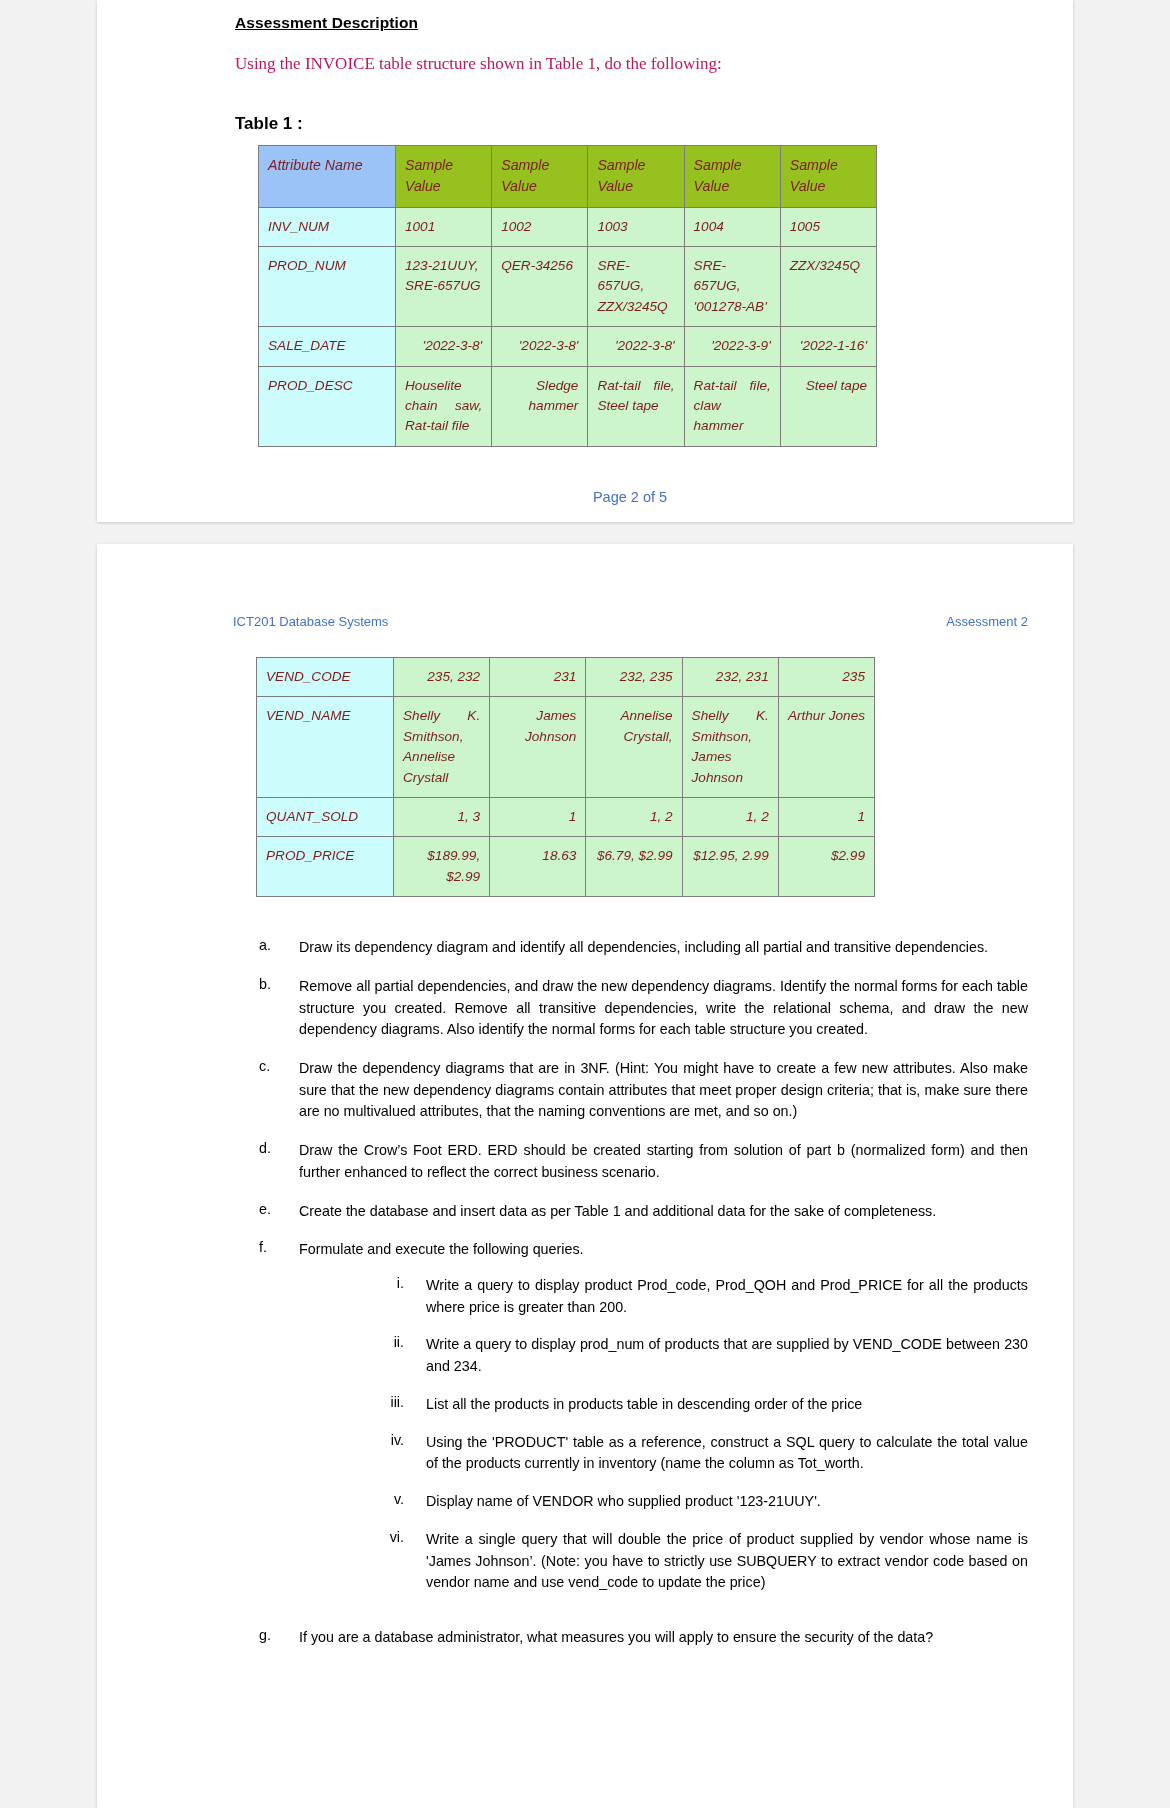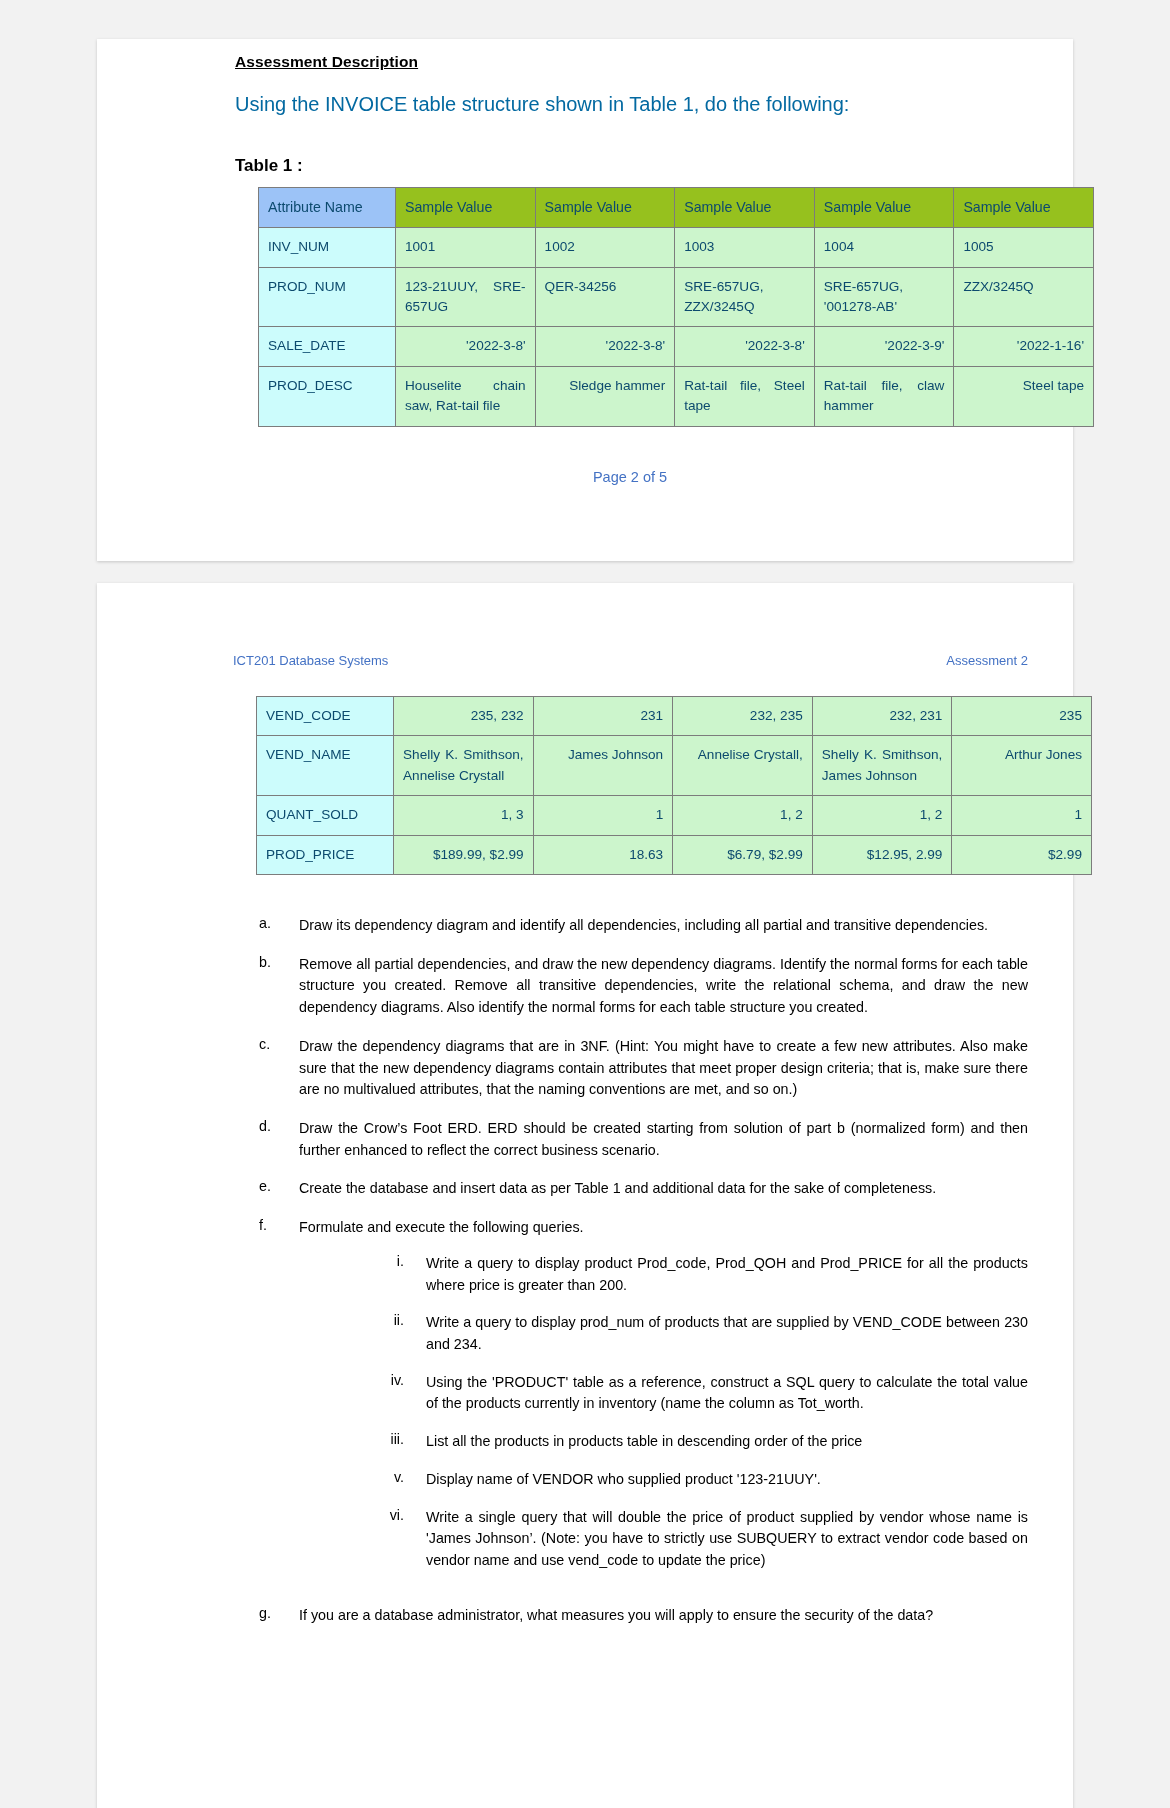--- a/index.html
+++ b/index.html
@@ -29,54 +29,55 @@
     padding: 0 0 26px 0;
     height: 522px;
   }
   .page-two {
     margin-top: 22px;
     padding: 0 0 30px 0;
     min-height: 1264px;
   }
   .page-inner {
     padding: 0 48px 0 138px;
-    margin-top: 39px;
   }
   .page-inner-2 {
     padding: 0 45px 0 136px;
   }
 
   h2.section-title {
     font-size: 15.5px;
     font-weight: bold;
     color: #000;
     margin: 0;
     padding-top: 14px;
     text-decoration: underline;
     letter-spacing: 0.1px;
   }
   p.intro {
-    font-size: 20px;
-    color: #0369a1;
+    font-size: 17px;
+    color: #be185d;
     margin: 22px 0 0 0;
+    font-family: Liberation Serif, serif;
   }
   p.table-label {
     font-size: 17px;
     font-weight: bold;
     color: #000;
     margin: 40px 0 11px 0;
   }
 
   table.doc-table {
     border-collapse: collapse;
     table-layout: fixed;
-    width: 836px;
+    width: 619px;
     margin-left: 23px;
     font-size: 13.6px;
-    color: #0c4a6e;
+    color: #7f1d1d;
+    font-style: italic;
   }
   table.doc-table td, table.doc-table th {
     border: 1px solid #7c7c7c;
     padding: 9px 9px 9px 9px;
     vertical-align: top;
     text-align: justify;
     line-height: 1.5;
     font-weight: normal;
   }
   th.hdr-attr {
@@ -306,28 +307,28 @@
             <ol class="roman">
               <li>
                 <span class="marker">i.</span>
                 <span class="body">Write a query to display product Prod_code, Prod_QOH and Prod_PRICE for all the products where price is greater than 200.</span>
               </li>
               <li>
                 <span class="marker">ii.</span>
                 <span class="body">Write a query to display prod_num of products that are supplied by VEND_CODE between 230 and 234.</span>
               </li>
               <li>
+                <span class="marker">iii.</span>
+                <span class="body">List all the products in products table in descending order of the price</span>
+              </li>
+              <li>
                 <span class="marker">iv.</span>
                 <span class="body">Using the 'PRODUCT' table as a reference, construct a SQL query to calculate the total value of the products currently in inventory (name the column as Tot_worth.</span>
               </li>
               <li>
-                <span class="marker">iii.</span>
-                <span class="body">List all the products in products table in descending order of the price</span>
-              </li>
-              <li>
                 <span class="marker">v.</span>
                 <span class="body">Display name of VENDOR who supplied product '123-21UUY'.</span>
               </li>
               <li>
                 <span class="marker">vi.</span>
                 <span class="body">Write a single query that will double the price of product supplied by vendor whose name is 'James Johnson’. (Note: you have to strictly use SUBQUERY to extract vendor code based on vendor name and use vend_code to update the price)</span>
               </li>
             </ol>
           </div>
         </li>

